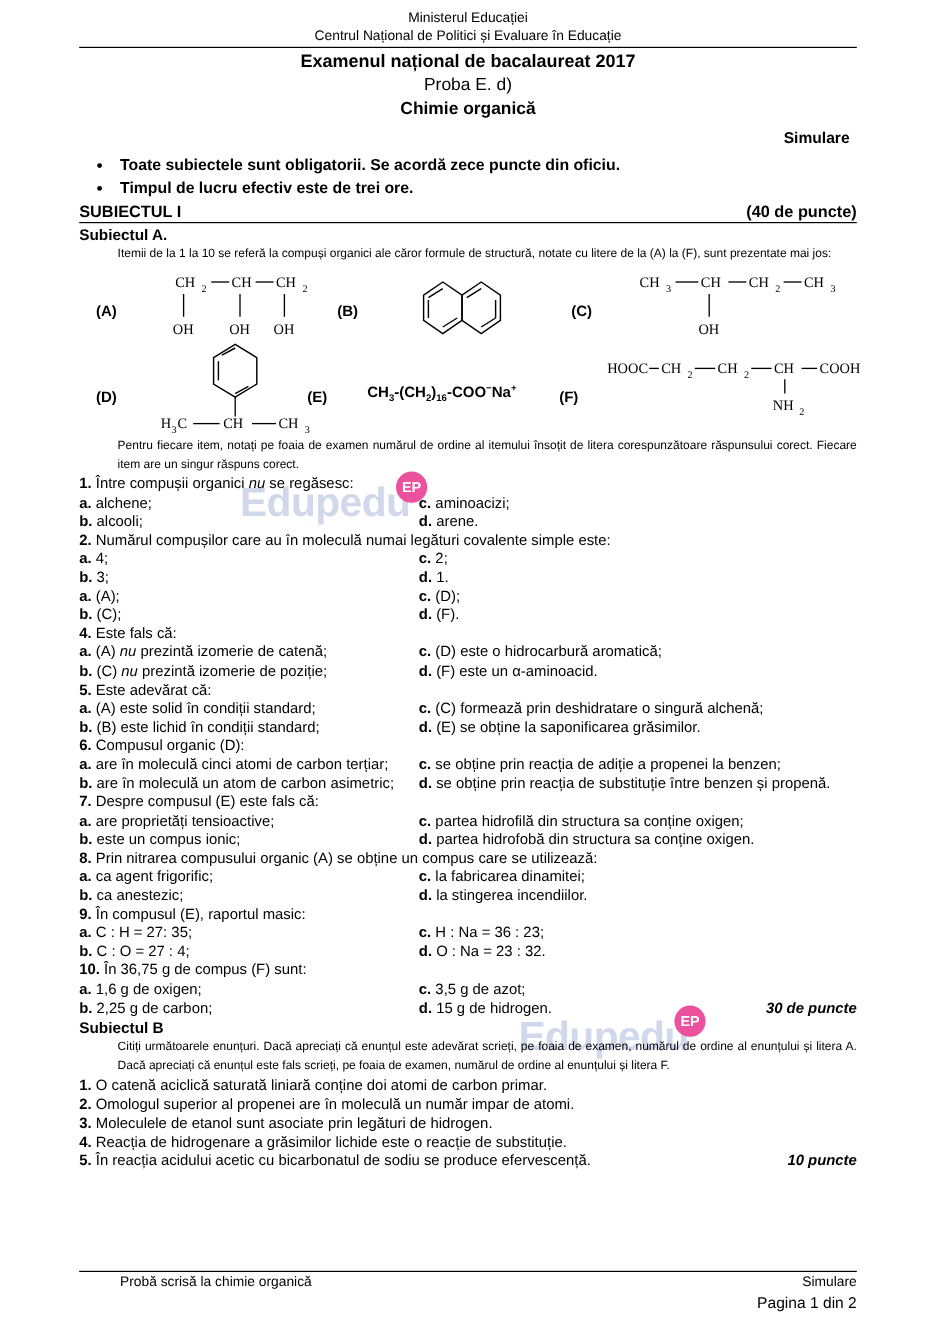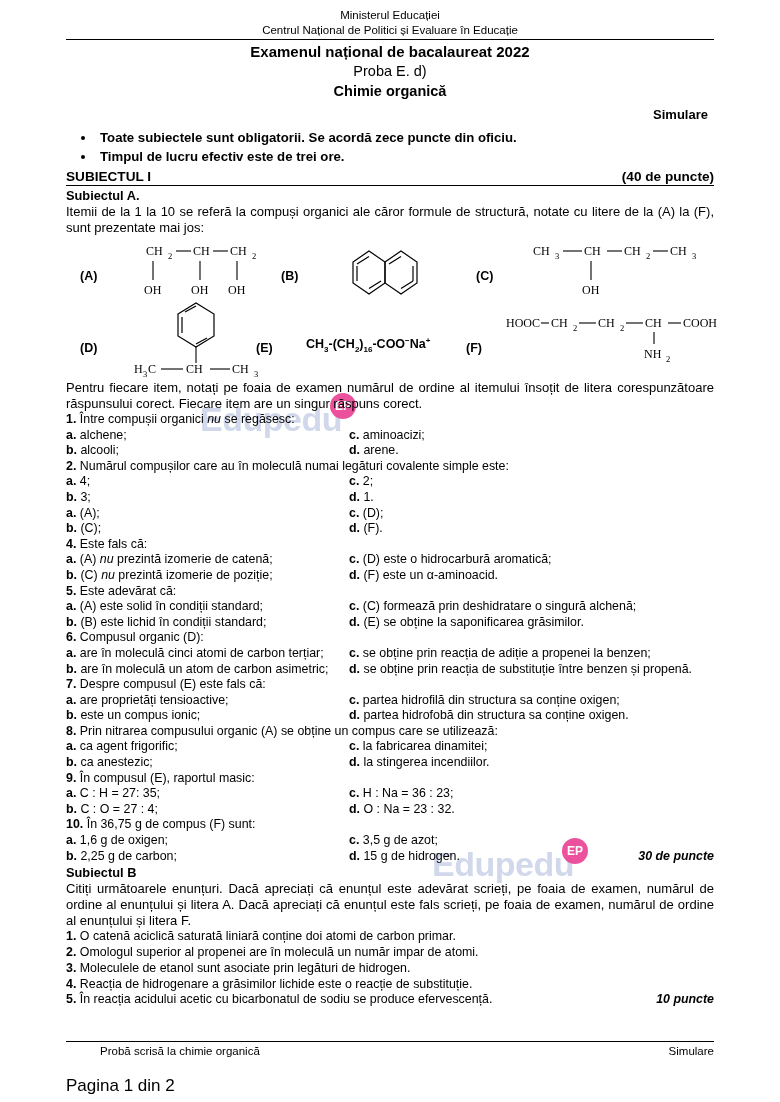--- a/index.html
+++ b/index.html
@@ -121,23 +121,24 @@
     padding-bottom: 1px;
     margin-top: 3px;
   }
   .sub-a {
     font-size: 12.8px;
     font-weight: bold;
     margin-top: 2px;
     line-height: 16px;
   }
   .para {
-    font-size: 13px;
+    font-size: 10px;
     line-height: 16px;
     text-align: justify;
+    margin-left: 32px;
   }
 
   
   .struct-grid {
     position: relative;
     height: 140px;
     margin-top: 4px;
   }
   .cell { position: absolute; text-align: center; }
   .lbl {
@@ -213,42 +214,42 @@
     margin: 0 0 2px 0;
   }
   .footer-row {
     display: flex;
     justify-content: space-between;
     font-size: 11.5px;
     line-height: 15px;
     margin-left: 34px;
   }
   .footer-center {
-    text-align: left;
-    font-size: 17px;
+    text-align: right;
+    font-size: 13px;
     line-height: 16px;
-    margin-top: 19px;
+    margin-top: 1px;
   }
 </style>
 </head>
 <body>
 
 <div class="page">
 
   <div class="wm wm-text" id="wm1">Edupedu</div>
   <div class="wm-badge" id="wm1b">EP</div>
   <div class="wm wm-text" id="wm2">Edupedu</div>
   <div class="wm-badge" id="wm2b">EP</div>
 
   <div class="content">
 
     <div class="hdr-line">Ministerul Educației</div>
     <div class="hdr-line">Centrul Național de Politici și Evaluare în Educație</div>
     <hr class="rule">
-    <div class="title-1">Examenul național de bacalaureat 2022</div>
+    <div class="title-1">Examenul național de bacalaureat 2017</div>
     <div class="title-2">Proba E. d)</div>
     <div class="title-3">Chimie organică</div>
     <div class="simulare-top">Simulare</div>
 
     <ul class="bullets">
       <li>Toate subiectele sunt obligatorii. Se acordă zece puncte din oficiu.</li>
       <li>Timpul de lucru efectiv este de trei ore.</li>
     </ul>
 
     <div class="subiect-row">

